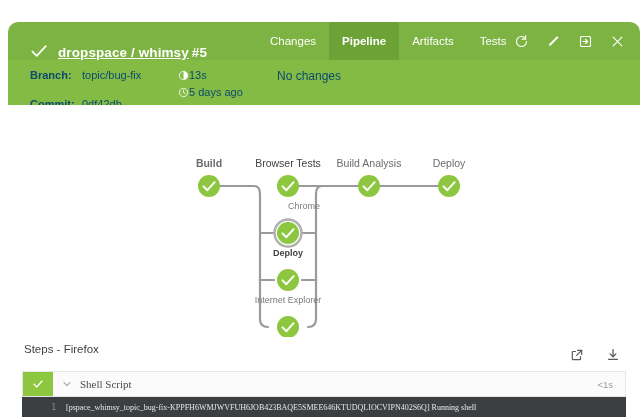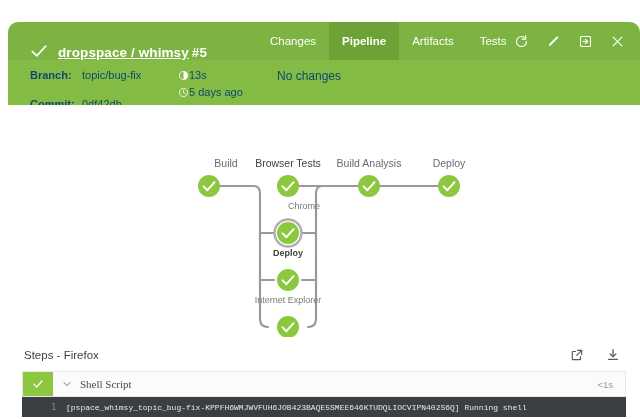--- a/index.html
+++ b/index.html
@@ -179,21 +179,21 @@
   
   .steps {
     position: relative;
     background: #ffffff;
     padding-top: 6px;
   }
   .steps-head {
     position: relative;
     height: 24px;
     display: flex;
-    align-items: center;
+    align-items: flex-start;
   }
   .steps-title {
     margin-left: 16px;
     font-size: 11.5px;
     color: #3f3f3f;
   }
   .steps-actions {
     position: absolute;
     right: 14px;
     top: 0;
@@ -252,21 +252,21 @@
     width: 34px;
     flex: none;
     text-align: right;
     padding-right: 10px;
     color: #8d8f91;
     font-family: "DejaVu Sans Mono", monospace;
     font-size: 8px;
   }
   .console-txt {
     color: #e8e8e8;
-    font-family: Liberation Mono, monospace;
+    font-family: Liberation Serif, serif;
     font-size: 8px;
     white-space: nowrap;
   }
 </style>
 </head>
 <body>
 
 <div id="app">
   <div class="card">
 
@@ -385,21 +385,21 @@
         <g>
           <circle cx="280" cy="175" r="11" fill="#8dc63f"></circle>
           <path d="M274.5 175.4 L278.4 179.2 L285.6 171.2" fill="none" stroke="#ffffff" stroke-width="2" stroke-linecap="round" stroke-linejoin="round"></path>
         </g>
         <g>
           <circle cx="280" cy="222" r="11" fill="#8dc63f"></circle>
           <path d="M274.5 222.4 L278.4 226.2 L285.6 218.2" fill="none" stroke="#ffffff" stroke-width="2" stroke-linecap="round" stroke-linejoin="round"></path>
         </g>
       </svg>
 
-      <div class="stage-label" style="left:218px; top:52px;">Build</div>
+      <div class="stage-label" style="left:201px; top:52px;font-weight:bold;">Build</div>
       <div class="stage-label bold" style="left:280px; top:52px;">Browser Tests</div>
       <div class="stage-label" style="left:361px; top:52px;">Build Analysis</div>
       <div class="stage-label" style="left:441px; top:52px;">Deploy</div>
 
       <div class="node-label" style="left:296px; top:96px;">Chrome</div>
       <div class="node-label sel" style="left:280px; top:143px;">Deploy</div>
       <div class="node-label" style="left:280px; top:190px;">Internet Explorer</div>
       <div class="node-label" style="left:280px; top:237px;">Safari</div>
     </div>
 

